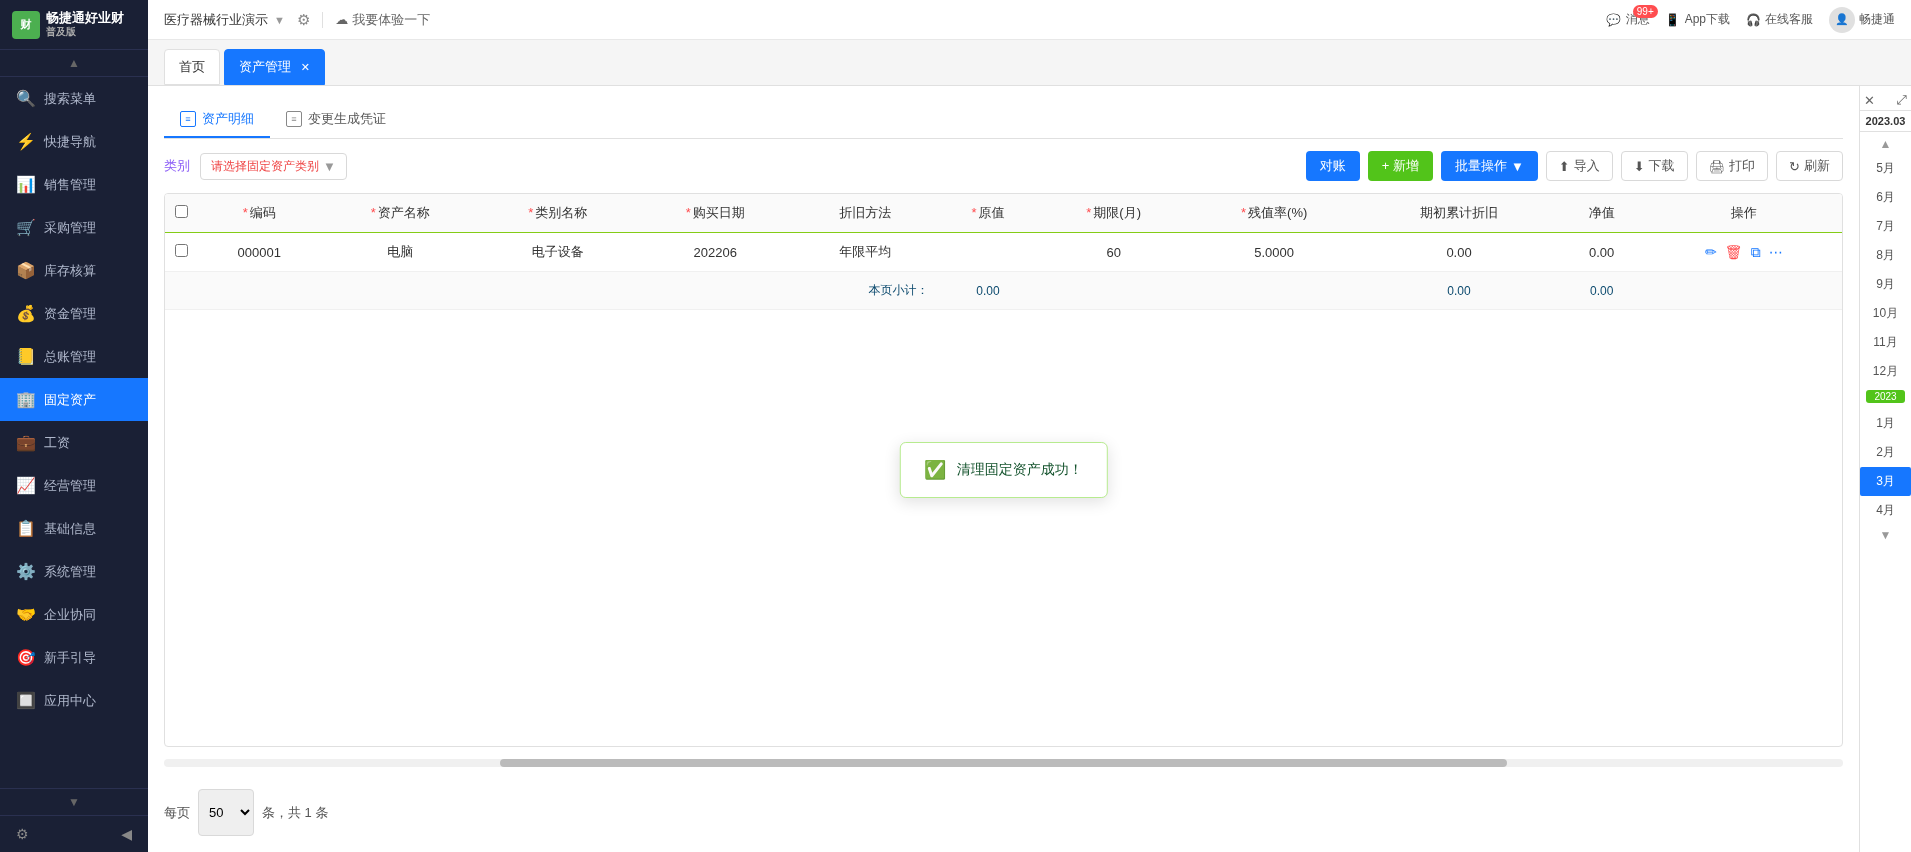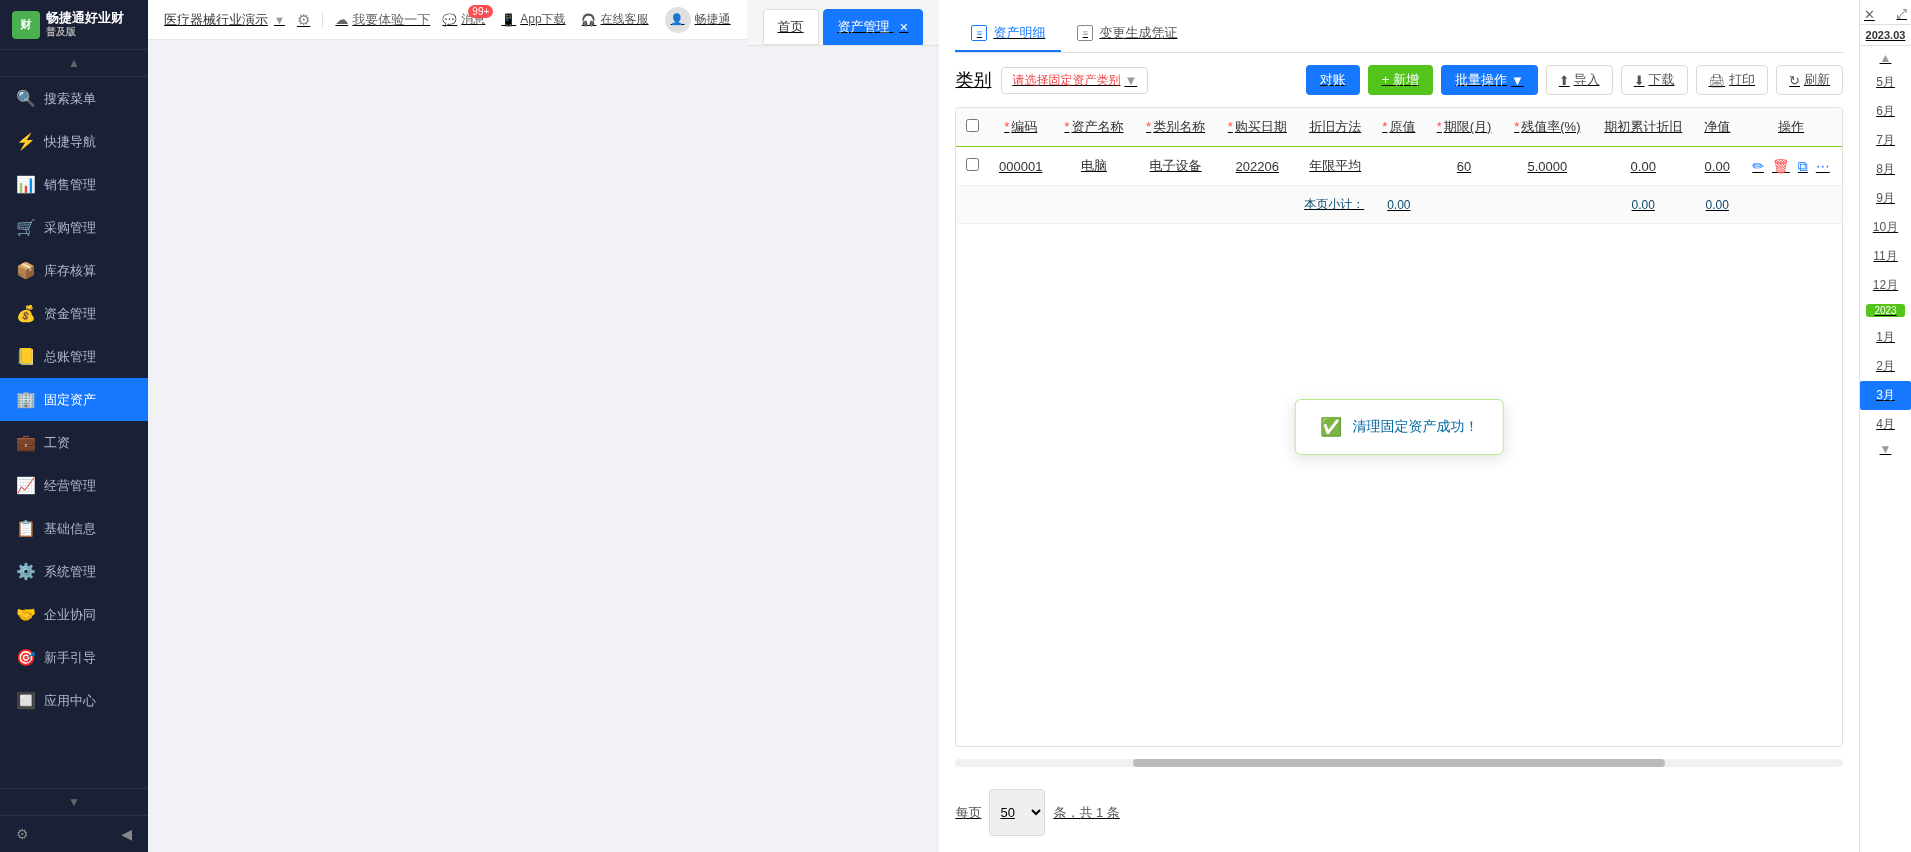--- a/index.html
+++ b/index.html
@@ -64,23 +64,22 @@
       justify-content: space-between;
       padding: 10px 16px;
       border-top: 1px solid #2a3050;
     }
     .sidebar-bottom-icon { color: #888; cursor: pointer; font-size: 14px; }
 
     
     .main {
       flex: 1;
       display: flex;
-      flex-direction: row;
+      flex-direction: column;
       overflow: hidden;
-      text-decoration: underline;
     }
 
     
     .topbar {
       height: 40px;
       background: #fff;
       display: flex;
       align-items: center;
       padding: 0 16px;
       border-bottom: 1px solid #e8e8e8;
@@ -208,21 +207,21 @@
     
     .toolbar {
       display: flex;
       align-items: center;
       justify-content: space-between;
       margin-bottom: 12px;
     }
     .toolbar-left { display: flex; align-items: center; gap: 10px; }
     .toolbar-right { display: flex; align-items: center; gap: 8px; }
 
-    .filter-label { color: #000000; font-size: 18px; }
+    .filter-label { color: #8b5cf6; font-size: 13px; }
     .filter-select {
       display: flex; align-items: center; gap: 4px;
       border: 1px solid #d9d9d9;
       border-radius: 4px;
       padding: 4px 10px;
       cursor: pointer;
       font-size: 13px;
       background: #fff;
       min-width: 60px;
     }
@@ -306,21 +305,21 @@
       border-radius: 6px;
       padding: 16px 24px;
       display: flex;
       align-items: center;
       gap: 10px;
       box-shadow: 0 4px 16px rgba(0,0,0,0.12);
       z-index: 100;
       white-space: nowrap;
     }
     .toast-icon { color: #52c41a; font-size: 18px; }
-    .toast-text { color: #0369a1; font-size: 14px; font-weight: 500; }
+    .toast-text { color: #14532d; font-size: 14px; font-weight: 500; }
 
     
     .pagination {
       display: flex;
       align-items: center;
       gap: 8px;
       padding: 10px 0 0;
       font-size: 13px;
       color: #555;
     }

